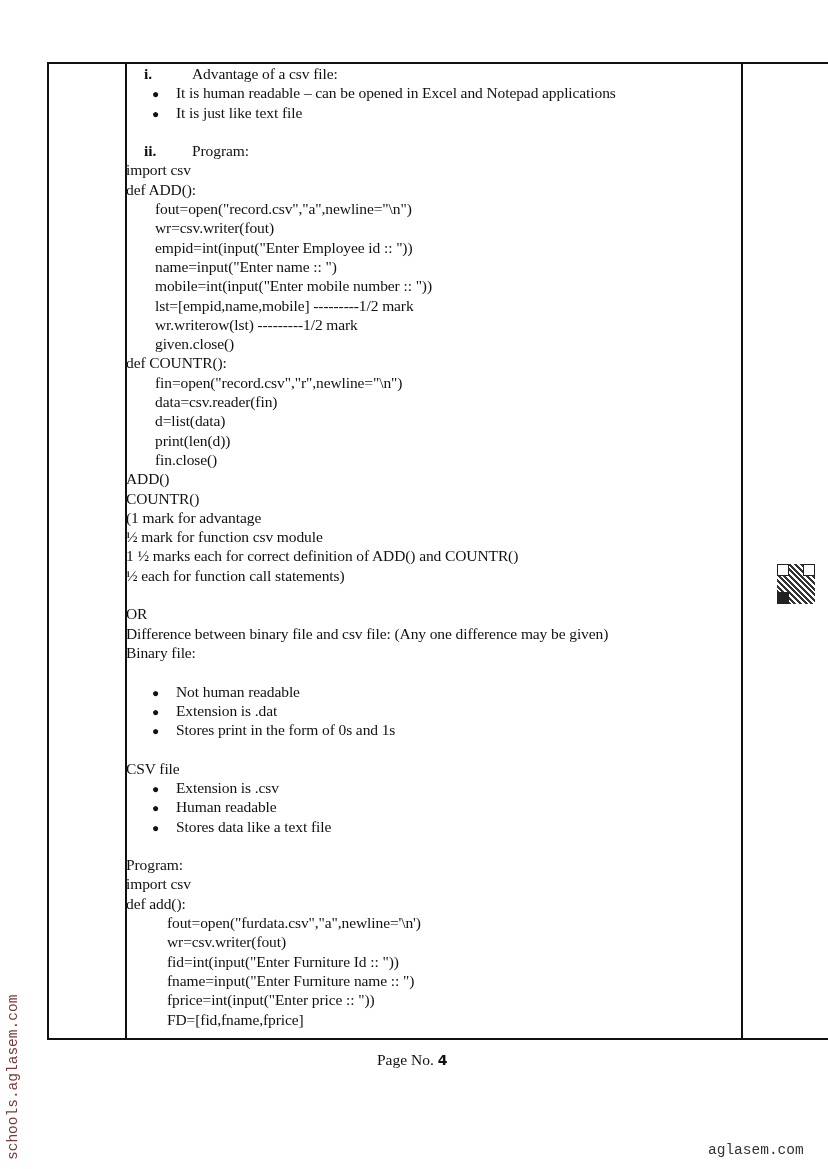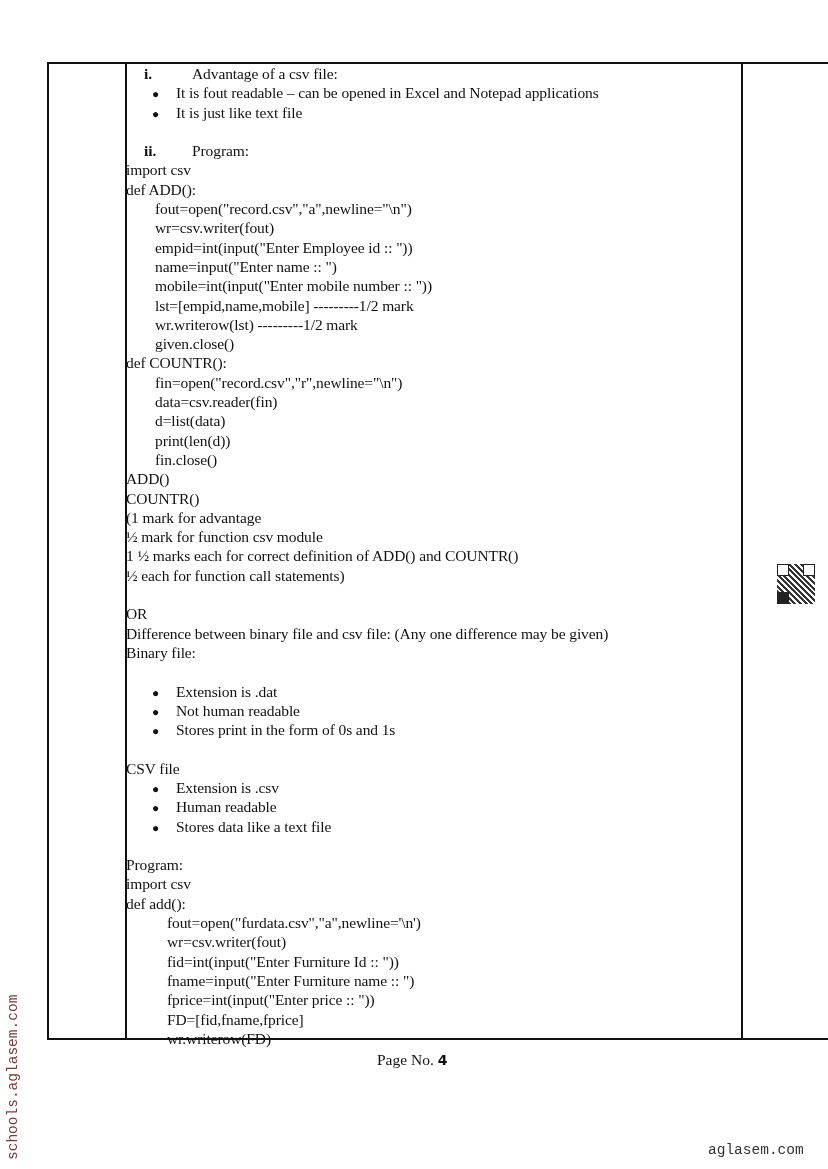--- a/index.html
+++ b/index.html
@@ -49,21 +49,21 @@
 </style>
 </head>
 <body>
 
 <div class="table"></div>
 <div class="col-div1"></div>
 <div class="col-div2"></div>
 
 <div class="content">
   <div class="line" style="margin-left:-8px"><span class="roman">i.</span><span>Advantage of a csv file:</span></div>
-  <div class="line bullet"><span class="dot">●</span><span>It is fout readable – can be opened in Excel and Notepad applications</span></div>
+  <div class="line bullet"><span class="dot">●</span><span>It is human readable – can be opened in Excel and Notepad applications</span></div>
   <div class="line bullet"><span class="dot">●</span><span>It is just like text file</span></div>
   <div class="line"></div>
   <div class="line" style="margin-left:-8px"><span class="roman">ii.</span><span>Program:</span></div>
 
   <div class="line">import csv</div>
   <div class="line">def ADD():</div>
   <div class="line ind1">fout=open("record.csv","a",newline="\n")</div>
   <div class="line ind1">wr=csv.writer(fout)</div>
   <div class="line ind1">empid=int(input("Enter Employee id :: "))</div>
   <div class="line ind1">name=input("Enter name :: ")</div>
@@ -83,40 +83,39 @@
   <div class="line">(1 mark for advantage</div>
   <div class="line">½ mark for function csv module</div>
   <div class="line">1 ½ marks each for correct definition of ADD() and COUNTR()</div>
   <div class="line">½ each for function call statements)</div>
   <div class="line"></div>
 
   <div class="line">OR</div>
   <div class="line">Difference between binary file and csv file: (Any one difference may be given)</div>
   <div class="line">Binary file:</div>
   <div class="line"></div>
+  <div class="line bullet"><span class="dot">●</span><span>Not human readable</span></div>
   <div class="line bullet"><span class="dot">●</span><span>Extension is .dat</span></div>
-  <div class="line bullet"><span class="dot">●</span><span>Not human readable</span></div>
   <div class="line bullet"><span class="dot">●</span><span>Stores print in the form of 0s and 1s</span></div>
   <div class="line"></div>
   <div class="line">CSV file</div>
   <div class="line bullet"><span class="dot">●</span><span>Extension is .csv</span></div>
   <div class="line bullet"><span class="dot">●</span><span>Human readable</span></div>
   <div class="line bullet"><span class="dot">●</span><span>Stores data like a text file</span></div>
   <div class="line"></div>
 
   <div class="line">Program:</div>
   <div class="line">import csv</div>
   <div class="line">def add():</div>
   <div class="line ind2">fout=open("furdata.csv","a",newline='\n')</div>
   <div class="line ind2">wr=csv.writer(fout)</div>
   <div class="line ind2">fid=int(input("Enter Furniture Id :: "))</div>
   <div class="line ind2">fname=input("Enter Furniture name :: ")</div>
   <div class="line ind2">fprice=int(input("Enter price :: "))</div>
   <div class="line ind2">FD=[fid,fname,fprice]</div>
-  <div class="line ind2">wr.writerow(FD)</div>
 </div>
 
 <div class="qr"></div>
 
 <div class="page-no"><span>Page No.</span> <b>4</b></div>
 
 <div class="wm-side">schools.aglasem.com</div>
 <div class="wm-bottom">aglasem.com</div>
 
 </body></html>

